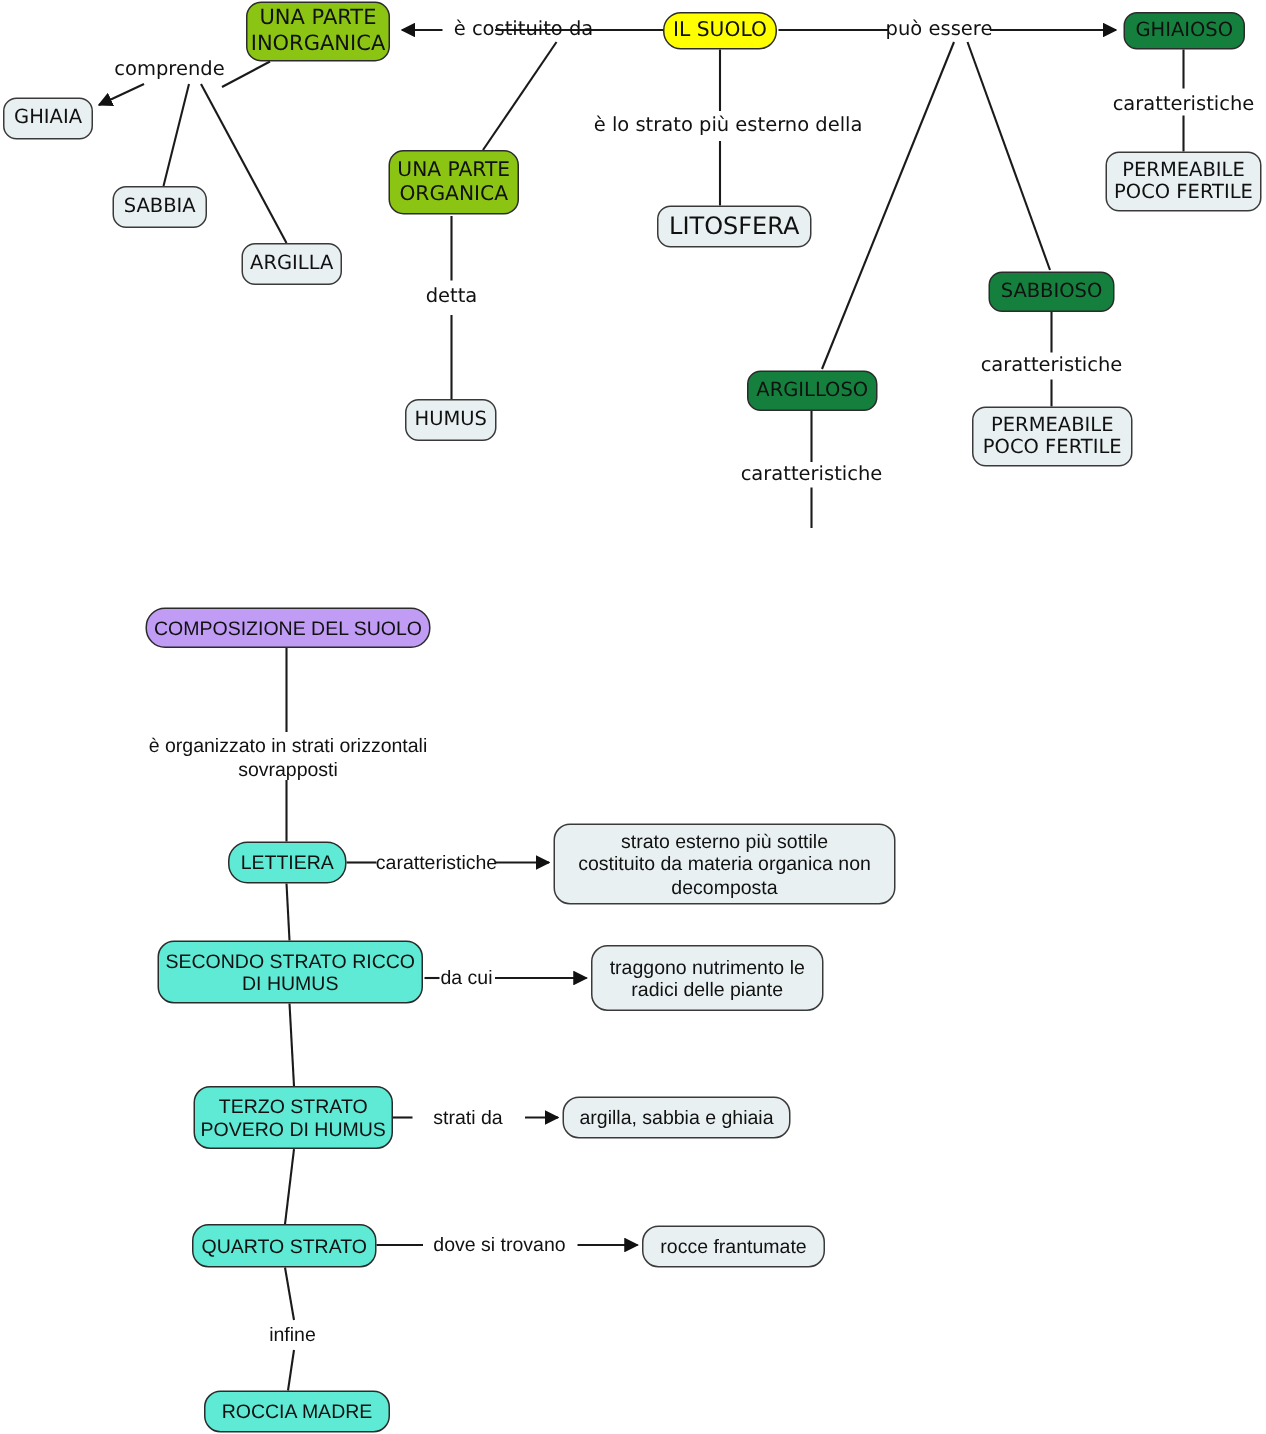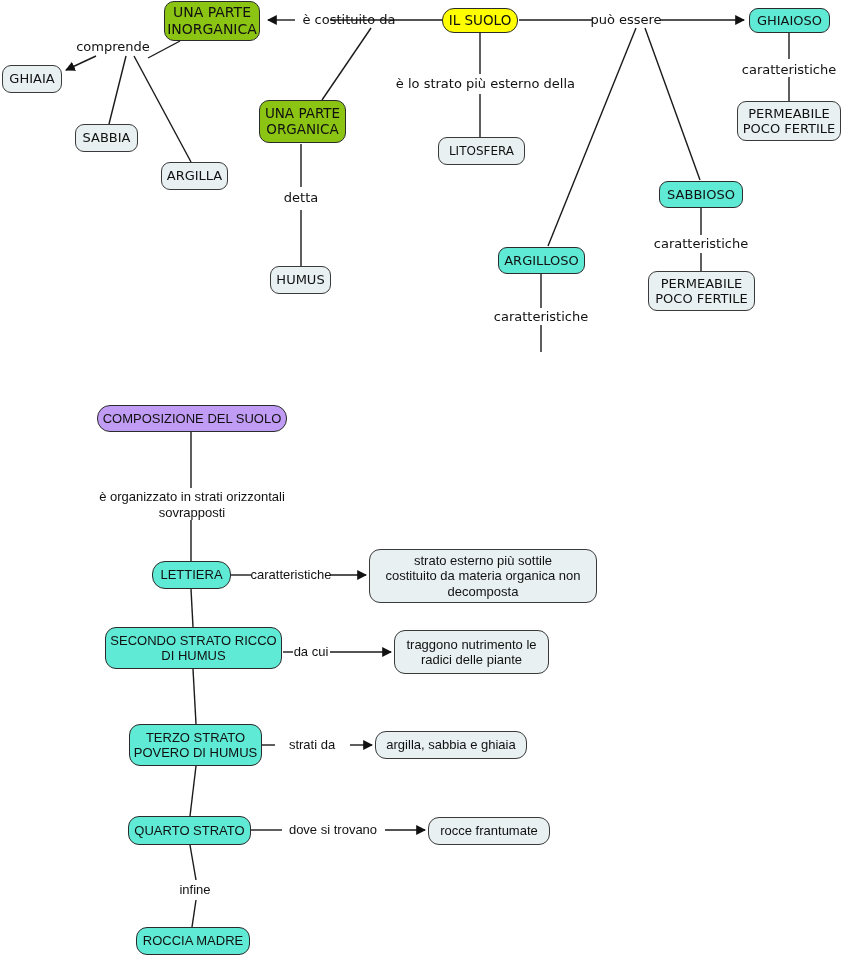--- a/index.html
+++ b/index.html
@@ -41,21 +41,21 @@
     background: #8cc414;
     border-color: #2b2b2b;
     border-radius: 10px;
   }
   .n-yellow {
     background: #ffff00;
     border-color: #2b2b2b;
     border-radius: 11px;
   }
   .n-pink {
-    background: #5eead4;
+    background: #15803d;
     border-color: #2b2b2b;
     border-radius: 9px;
   }
   .n-purple {
     background: #c09cf5;
     border-color: #2b2b2b;
     border-radius: 13px;
   }
   .n-lightgreen {
     background: #5eead4;
@@ -161,21 +161,21 @@
   <div class="node n-pink sec-top" style="left:498px; top:247px; width:87px; height:27px; font-size:13px;">ARGILLOSO</div>
 
   <div class="node n-blue sec-top" style="left:2px; top:65px; width:60px; height:28px; font-size:13px;">GHIAIA</div>
 
   <div class="node n-blue sec-top" style="left:75px; top:124px; width:63px; height:28px; font-size:13px;">SABBIA</div>
 
   <div class="node n-blue sec-top" style="left:161px; top:162px; width:67px; height:28px; font-size:13px;">ARGILLA</div>
 
   <div class="node n-blue sec-top" style="left:270px; top:266px; width:61px; height:28px; font-size:13px;">HUMUS</div>
 
-  <div class="node n-blue sec-top" style="left:438px; top:137px; width:87px; height:28px; font-size:12px;">LITOSFERA</div>
+  <div class="node n-blue sec-top" style="left:438px; top:137px; width:103px; height:28px; font-size:16px;">LITOSFERA</div>
 
   <div class="node n-blue sec-top" style="left:737px; top:101px; width:104px; height:40px; font-size:13px;">PERMEABILE
 POCO FERTILE</div>
 
   <div class="node n-blue sec-top" style="left:648px; top:271px; width:107px; height:40px; font-size:13px;">PERMEABILE
 POCO FERTILE</div>
 
 
   <div class="label sec-top" style="left:296px; top:12px; width:106px; font-size:13px;">è costituito da</div>
 
@@ -198,21 +198,21 @@
   <div class="node n-lightgreen sec-bot" style="left:152px; top:561px; width:79px; height:28px; font-size:13px; border-radius:13px;">LETTIERA</div>
 
   <div class="node n-lightgreen sec-bot" style="left:105px; top:627px; width:177px; height:42px; font-size:13px;">SECONDO STRATO RICCO
 DI HUMUS</div>
 
   <div class="node n-lightgreen sec-bot" style="left:129px; top:724px; width:133px; height:42px; font-size:13px;">TERZO STRATO
 POVERO DI HUMUS</div>
 
   <div class="node n-lightgreen sec-bot" style="left:128px; top:816px; width:123px; height:29px; font-size:13px;">QUARTO STRATO</div>
 
-  <div class="node n-lightgreen sec-bot" style="left:136px; top:927px; width:114px; height:28px; font-size:13px;">ROCCIA MADRE</div>
+  <div class="node n-lightgreen sec-bot" style="left:136px; top:927px; width:124px; height:28px; font-size:13px;">ROCCIA MADRE</div>
 
   <div class="node n-blue sec-bot" style="left:369px; top:549px; width:228px; height:54px; font-size:13px; border-radius:11px;">strato esterno più sottile
 costituito da materia organica non
 decomposta</div>
 
   <div class="node n-blue sec-bot" style="left:394px; top:630px; width:155px; height:44px; font-size:13px; border-radius:11px;">traggono nutrimento le
 radici delle piante</div>
 
   <div class="node n-blue sec-bot" style="left:375px; top:731px; width:152px; height:28px; font-size:13px; border-radius:11px;text-align:center;">argilla, sabbia e ghiaia</div>
 

